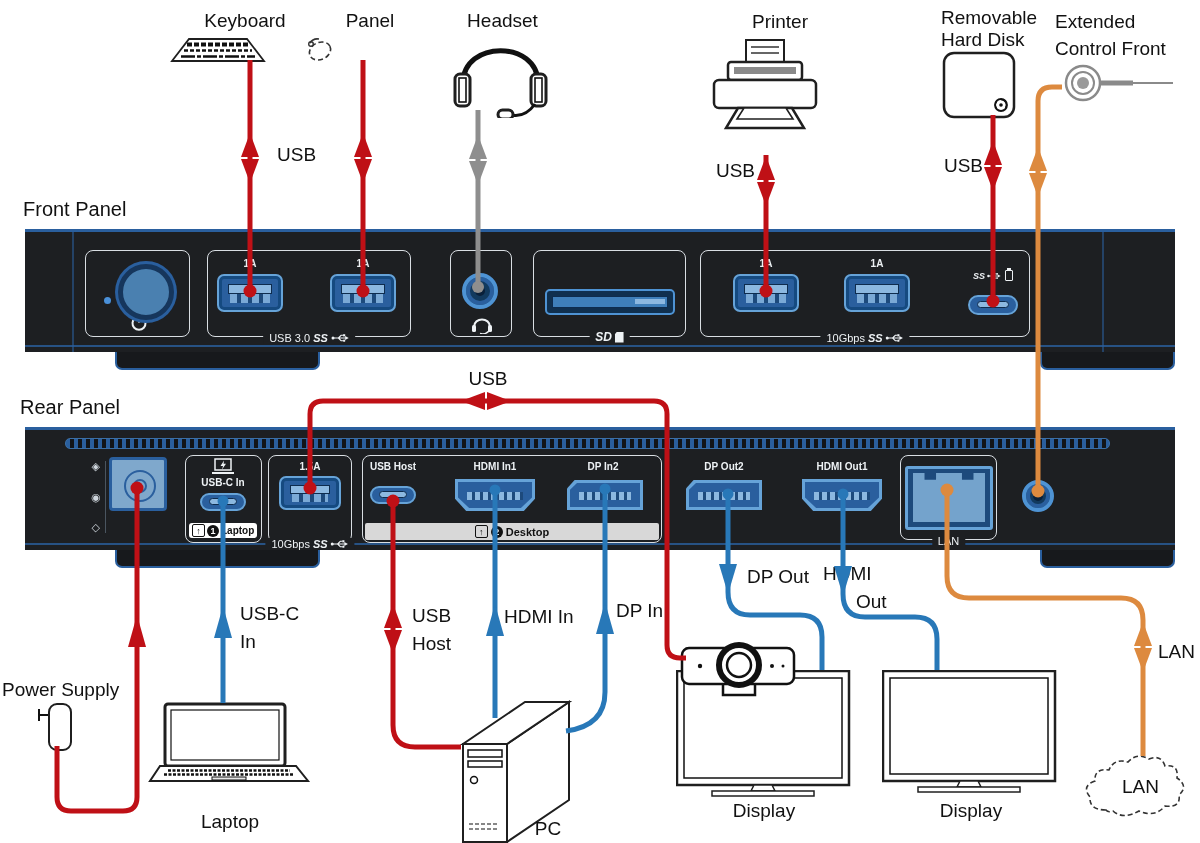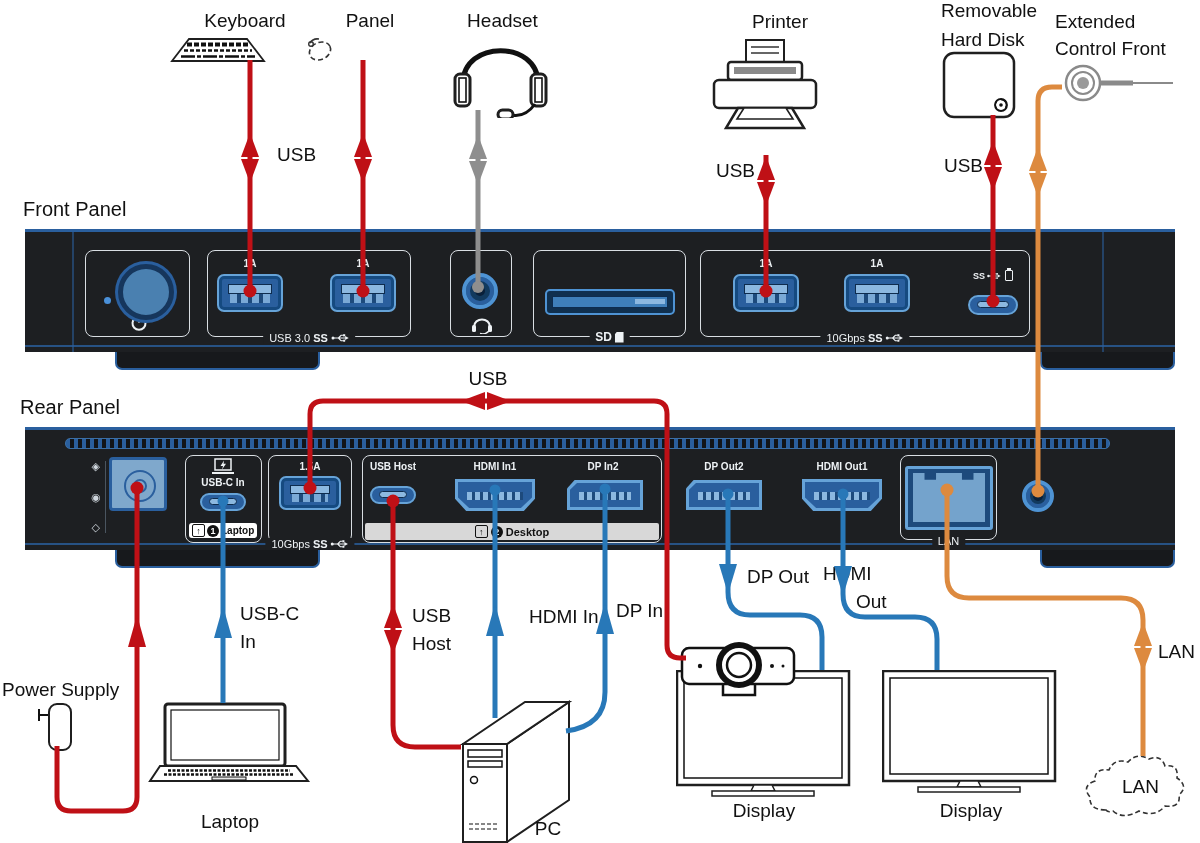--- a/index.html
+++ b/index.html
@@ -14,21 +14,21 @@
   .ctr{text-align:center}
   .rgt{text-align:right}
   
   .panel{position:absolute;left:25px;width:1150px;height:123px;background:var(--c-panel);border-top:3px solid var(--c-accent)}
   .panel .bline{position:absolute;left:0;right:0;bottom:5px;height:2px;background:var(--c-accent);opacity:.8}
   .vdiv{position:absolute;top:0;bottom:0;width:2px;background:var(--c-accent);opacity:.55}
   .foot{position:absolute;height:18px;background:#17191c;border:2px solid var(--c-accent);border-top:none;border-radius:0 0 7px 7px}
   .vent{position:absolute;height:11px;border:1px solid #3a6ea5;border-radius:5px;background:repeating-linear-gradient(90deg,#2a5f9e 0 4px,#121519 4px 8px)}
   .grp{position:absolute;border:1.5px solid #d9dee3;border-radius:8px}
   .cap{position:absolute;left:50%;transform:translateX(-50%);bottom:-8px;background:var(--c-panel);padding:0 6px;color:#eef2f5;font-size:11px;white-space:nowrap;display:flex;align-items:center;gap:3px}
-  .ss{font-weight:bold}
+  .ss{font-style:italic;font-weight:bold}
   .plbl{position:absolute;transform:translateX(-50%);color:#eef2f5;font-size:10px;font-weight:bold;white-space:nowrap;display:flex;align-items:center;gap:2px}
   
   .usba{position:absolute;border-radius:7px;background:#2a5f9e;border:2px solid #66a3d8;box-shadow:inset 0 0 0 3px #154a80}
   .usba .tongue{position:absolute;left:9px;right:9px;top:8px;height:10px;background:#8cb8e0;border:1px solid #0e2c4e}
   .usba .pins{position:absolute;left:11px;right:11px;bottom:7px;height:9px;background:repeating-linear-gradient(90deg,#7aa9d6 0 7px,#1d4a7c 7px 11px)}
   .usba.sm .tongue{top:7px;height:9px}.usba.sm .pins{bottom:6px;height:8px}
   .usbc{position:absolute;border-radius:10px;background:#2a5f9e;border:2px solid #66a3d8}
   .usbc i{position:absolute;left:7px;right:7px;top:50%;height:7px;margin-top:-4px;border-radius:4px;background:#8cb8e0;border:1px solid #0e2c4e}
   .hdmi,.dp{position:absolute;background:#66a3d8}
   .hdmi{clip-path:polygon(0 0,100% 0,100% 62%,86% 100%,14% 100%,0 62%)}
@@ -69,34 +69,34 @@
 </style>
 </head>
 <body>
 
 <div id="canvas">
 
   <div class="lbl ctr" style="left:180px;top:10px;width:130px">Keyboard</div>
   <div class="lbl ctr" style="left:330px;top:10px;width:80px">Panel</div>
   <div class="lbl ctr" style="left:455px;top:10px;width:95px">Headset</div>
   <div class="lbl ctr" style="left:735px;top:11px;width:90px">Printer</div>
-  <div class="lbl" style="left:941px;top:0">Removable</div>
+  <div class="lbl" style="left:941px;top:7px">Removable</div>
   <div class="lbl" style="left:941px;top:29px">Hard Disk</div>
   <div class="lbl" style="left:1055px;top:11px">Extended</div>
   <div class="lbl" style="left:1055px;top:38px">Control Front</div>
 
   <div class="lbl" style="left:277px;top:144px">USB</div>
   <div class="lbl rgt" style="left:695px;top:160px;width:60px">USB</div>
   <div class="lbl rgt" style="left:925px;top:155px;width:58px">USB</div>
   <div class="lbl ctr" style="left:458px;top:368px;width:60px">USB</div>
   <div class="lbl" style="left:240px;top:603px">USB-C</div>
   <div class="lbl" style="left:240px;top:631px">In</div>
   <div class="lbl" style="left:412px;top:605px">USB</div>
   <div class="lbl" style="left:412px;top:633px">Host</div>
-  <div class="lbl" style="left:529px;top:606px">HDMI In</div>
+  <div class="lbl" style="left:504px;top:606px">HDMI In</div>
   <div class="lbl" style="left:616px;top:600px">DP In</div>
   <div class="lbl" style="left:747px;top:566px">DP Out</div>
   <div class="lbl" style="left:823px;top:563px">HDMI</div>
   <div class="lbl" style="left:856px;top:591px">Out</div>
   <div class="lbl" style="left:1158px;top:641px">LAN</div>
 
   <div class="lbl" style="left:23px;top:198px;font-size:20px">Front Panel</div>
   <div class="lbl" style="left:20px;top:396px;font-size:20px">Rear Panel</div>
 
   <svg class="abs" style="left:170px;top:37px" width="96" height="26" viewBox="0 0 96 26">

